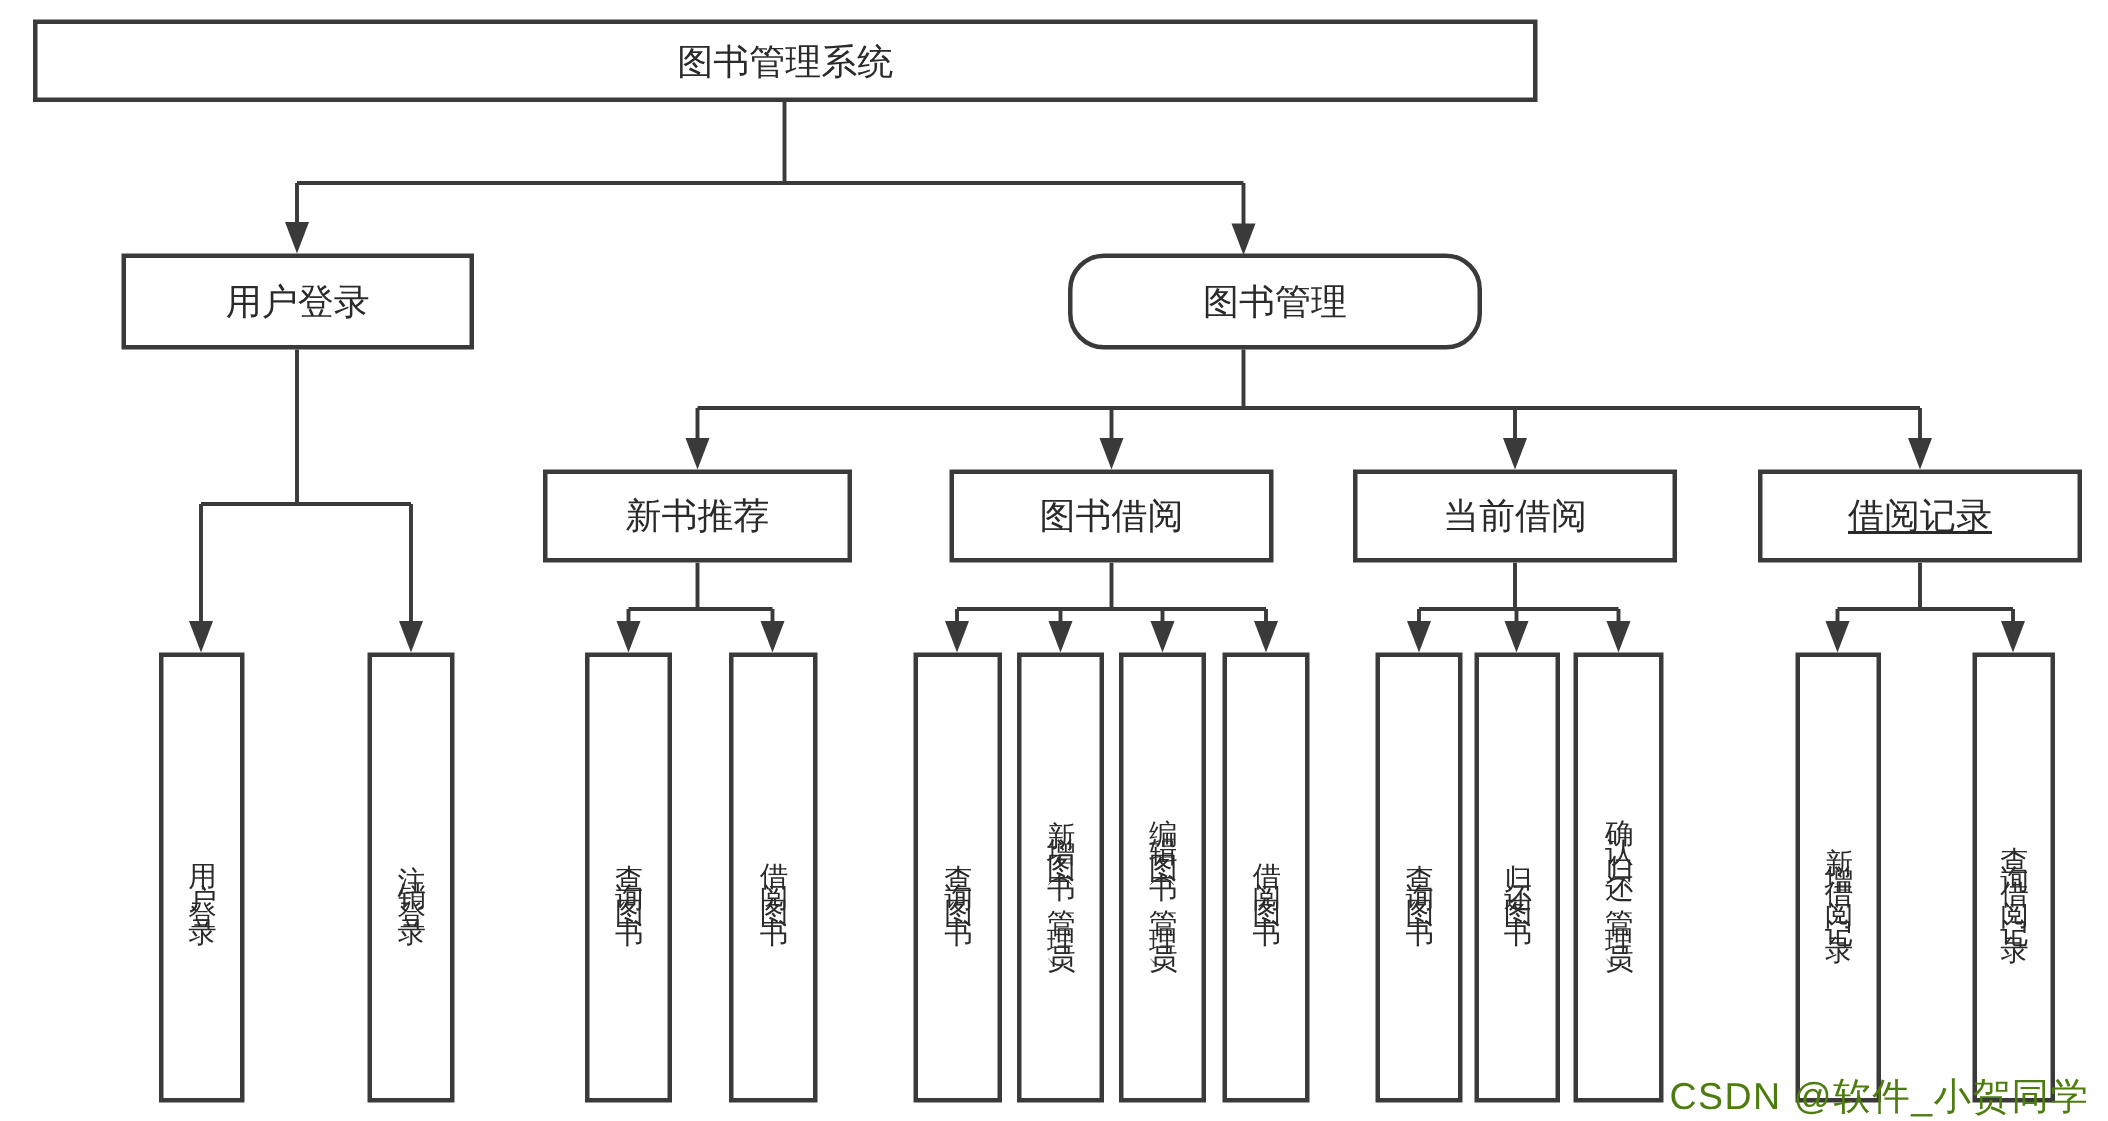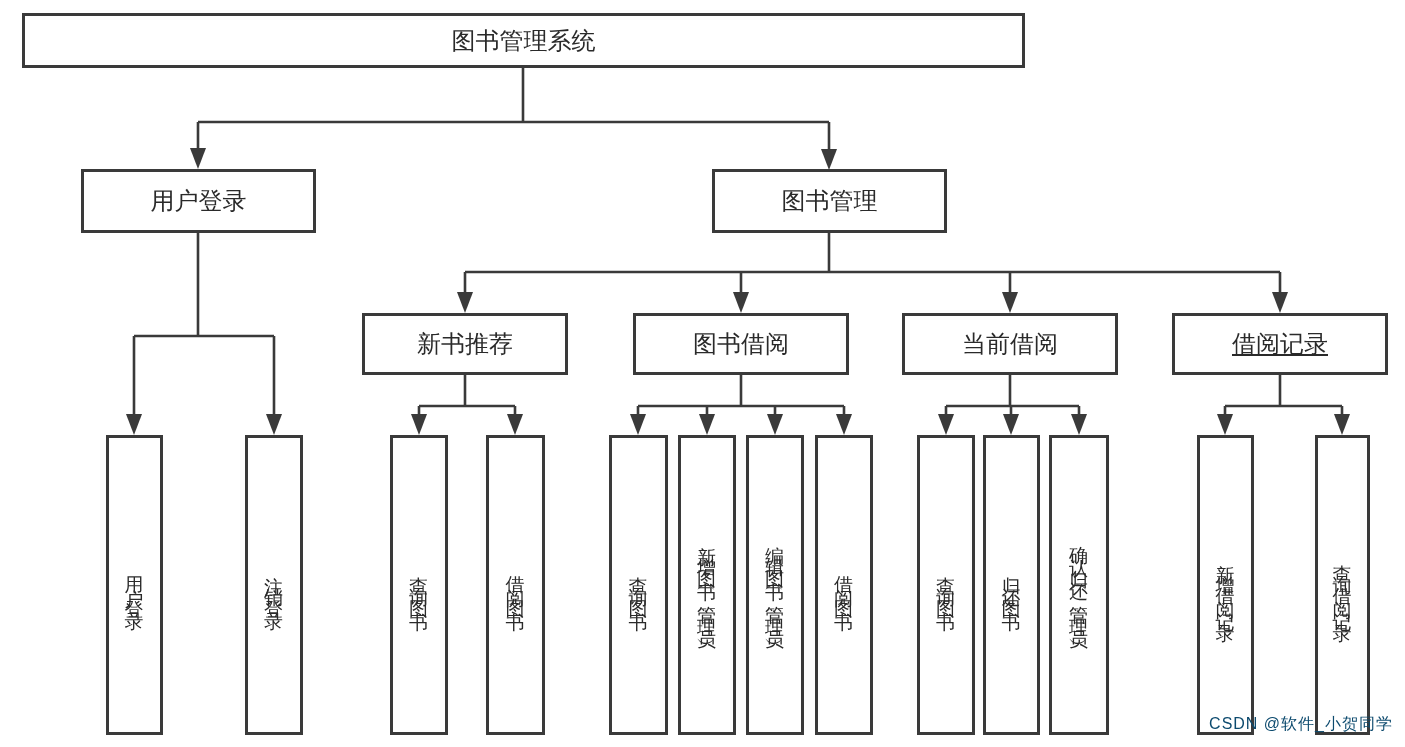--- a/index.html
+++ b/index.html
@@ -39,44 +39,44 @@
   .leaf {
     writing-mode: vertical-rl;
     text-orientation: mixed;
     letter-spacing: 12px;
     line-height: 1;
     font-size: 19px;
   }
   
   .n-root  { left: 22px;   top: 13px;  width: 1003px; height: 55px; }
   .n-login { left: 81px;   top: 169px; width: 235px;  height: 64px; }
-  .n-mgmt  { left: 712px;  top: 169px; width: 235px;  height: 64px; }
+  .n-mgmt  { left: 712px;  top: 169px; width: 276px;  height: 64px; border-radius: 24px; }
   .n-nbr   { left: 362px;  top: 313px; width: 206px;  height: 62px; }
   .n-bb    { left: 633px;  top: 313px; width: 216px;  height: 62px; }
   .n-cb    { left: 902px;  top: 313px; width: 216px;  height: 62px; text-align: center; }
   .n-br    { left: 1172px; top: 313px; width: 216px;  height: 62px; text-decoration: underline; }
   .l-a1 { left: 106px;  top: 435px; width: 57px; height: 300px; }
   .l-a2 { left: 245px;  top: 435px; width: 58px; height: 300px; }
   .l-b1 { left: 390px;  top: 435px; width: 58px; height: 300px; }
   .l-b2 { left: 486px;  top: 435px; width: 59px; height: 300px; }
   .l-c1 { left: 609px;  top: 435px; width: 59px; height: 300px; }
   .l-c2 { left: 678px;  top: 435px; width: 58px; height: 300px; }
   .l-c3 { left: 746px;  top: 435px; width: 58px; height: 300px; }
   .l-c4 { left: 815px;  top: 435px; width: 58px; height: 300px; }
   .l-d1 { left: 917px;  top: 435px; width: 58px; height: 300px; }
   .l-d2 { left: 983px;  top: 435px; width: 57px; height: 300px; }
   .l-d3 { left: 1049px; top: 435px; width: 60px; height: 300px; }
   .l-e1 { left: 1197px; top: 435px; width: 57px; height: 300px; }
   .l-e2 { left: 1315px; top: 435px; width: 55px; height: 300px; }
   .watermark {
     position: absolute;
     right: 12px;
-    bottom: 12px;
-    color: #0c4a6e;
-    font-size: 16px;
+    bottom: 0;
+    color: #4d7c0f;
+    font-size: 25px;
     letter-spacing: 1px;
     z-index: 10;
     white-space: nowrap;
   }
 </style>
 </head>
 <body>
 
 <div class="stage">
 

